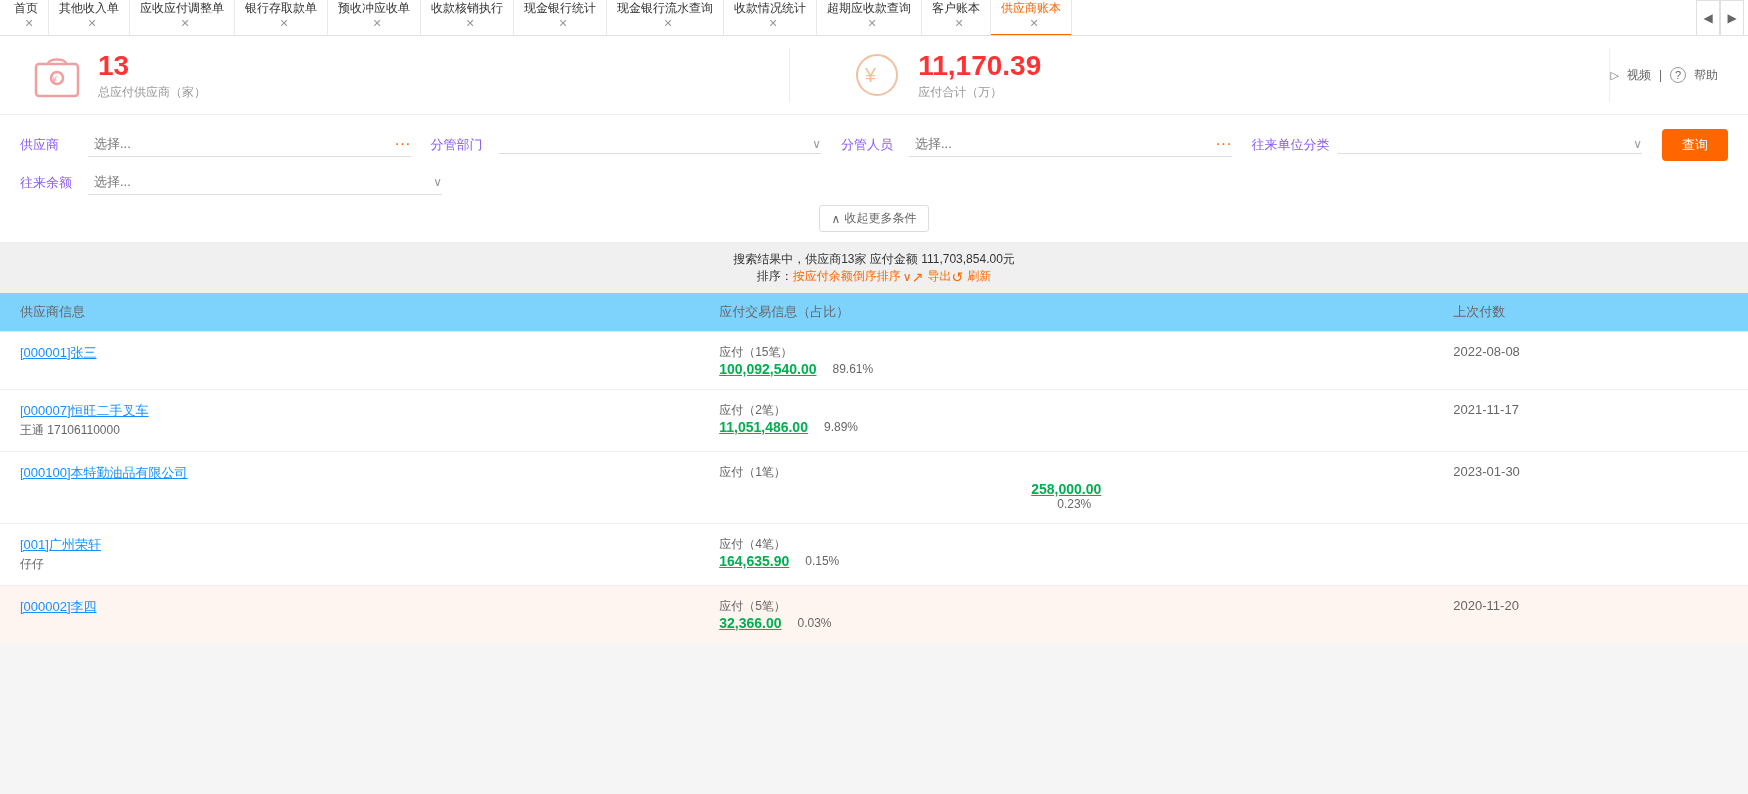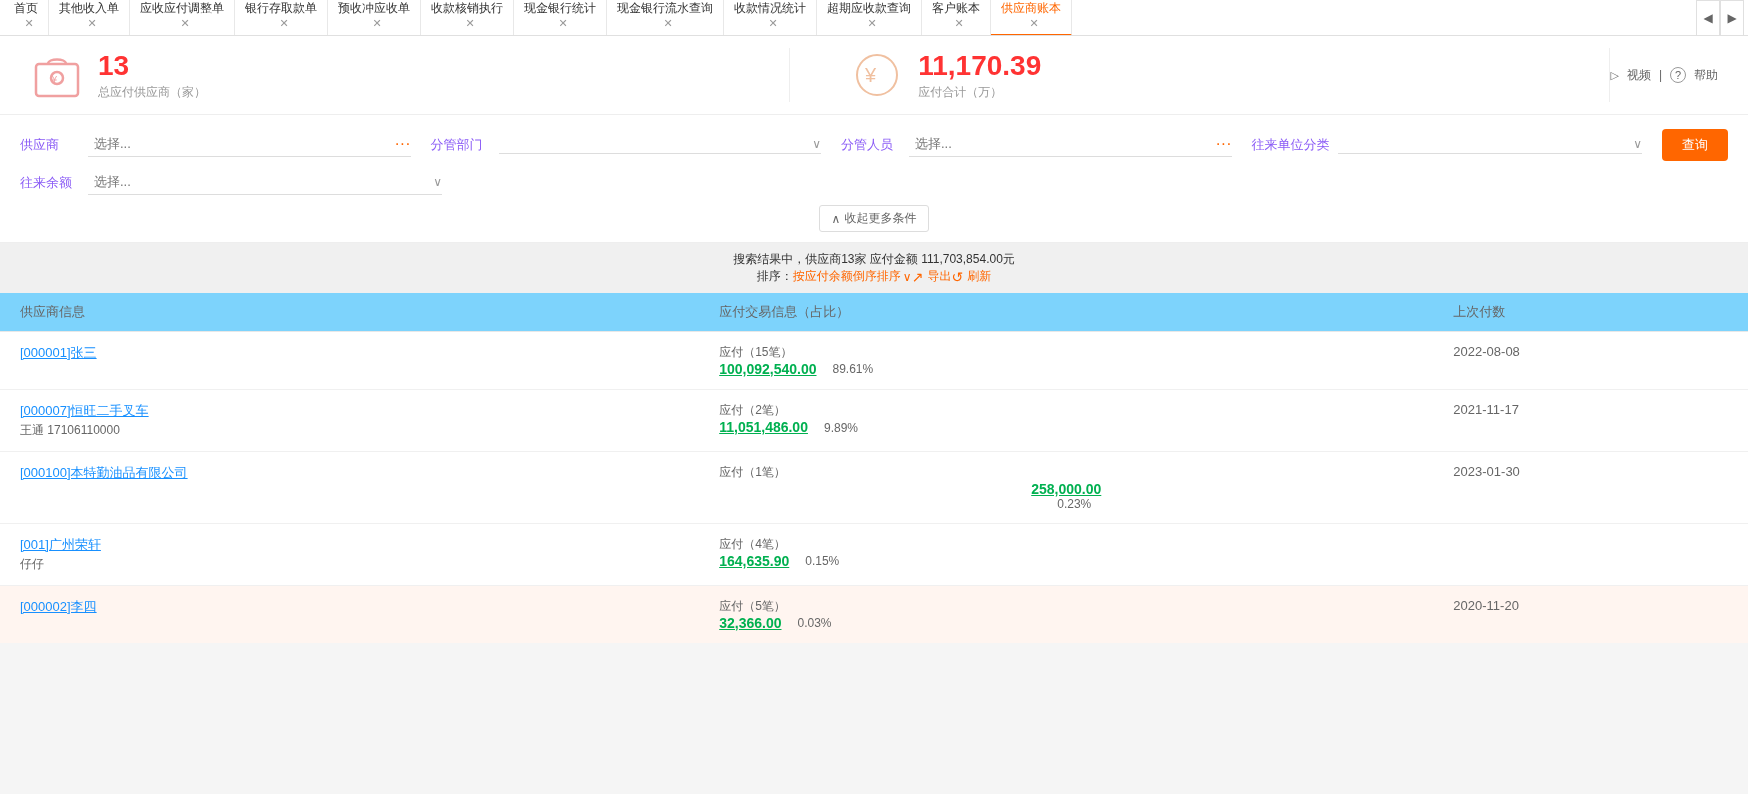--- a/index.html
+++ b/index.html
@@ -440,21 +440,21 @@
               <span class="tx-amount">100,092,540.00</span>
               <span class="tx-percent">89.61%</span>
             </div>
           </td>
           <td><span class="date-text">2022-08-08</span></td>
         </tr>
         <tr>
           <td><a class="supplier-link">[000007]恒旺二手叉车</a><div class="supplier-sub">王通  17106110000</div></td>
           <td>
             <div class="tx-label">应付（2笔）</div>
-            <div style="display:flex;align-items:flex-end;gap:0;">
+            <div style="display:flex;align-items:center;gap:0;">
               <span class="tx-amount">11,051,486.00</span>
               <span class="tx-percent">9.89%</span>
             </div>
           </td>
           <td><span class="date-text">2021-11-17</span></td>
         </tr>
         <tr>
           <td><a class="supplier-link">[000100]本特勤油品有限公司</a></td>
           <td>
             <div class="tx-label">应付（1笔）</div>

